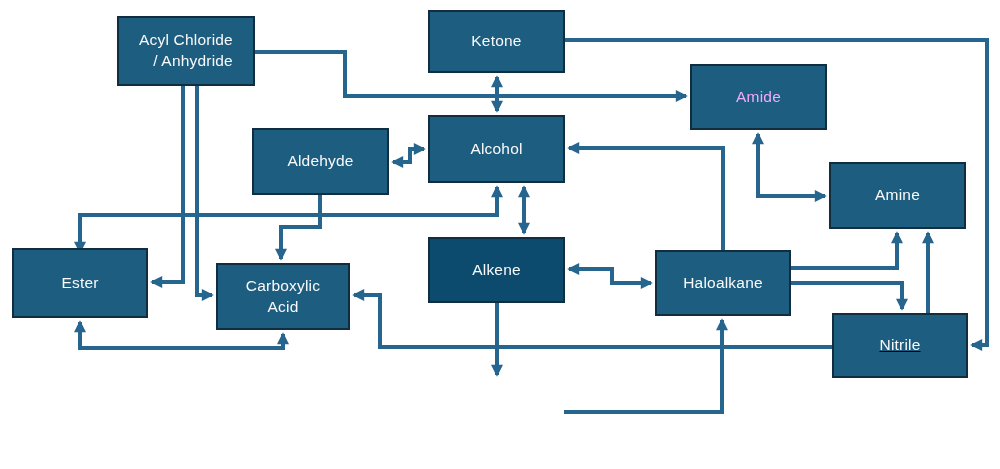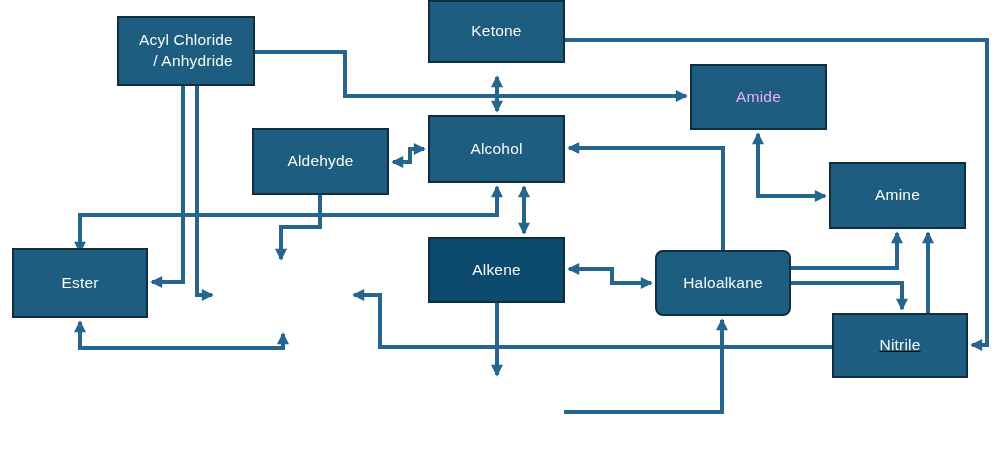--- a/index.html
+++ b/index.html
@@ -73,40 +73,44 @@
       <polyline points="791,268 897,268 897,233" stroke="#26658E" marker-end="url(#ah)"></polyline>
       <polyline points="791,283 902,283 902,309" stroke="#26658E" marker-end="url(#ah)"></polyline>
       <polyline points="928,313 928,233" stroke="#26658E" marker-end="url(#ah)"></polyline>
       <polyline points="564,412 722,412 722,320" stroke="#26658E" marker-end="url(#ah)"></polyline>
       <polyline points="497,303 497,375" stroke="#26658E" marker-end="url(#ah)"></polyline>
     </svg>
 <div class="node" style="left: 117px; top: 16px; width: 138px; height: 70px; background: rgb(29, 93, 128); border-color: rgb(16, 46, 64);">
       <span style="color: rgb(250, 250, 250); text-align: right;">Acyl Chloride
 / Anhydride</span>
     </div>
-    <div class="node" style="left: 428px; top: 0; width: 137px; height: 63px; background: rgb(29, 93, 128); border-color: rgb(16, 46, 64);">
+    <div class="node" style="left: 428px; top: 10px; width: 137px; height: 63px; background: rgb(29, 93, 128); border-color: rgb(16, 46, 64);">
       <span style="color: rgb(250, 250, 250);">Ketone</span>
     </div>
     <div class="node" style="left: 690px; top: 64px; width: 137px; height: 66px; background: rgb(29, 93, 128); border-color: rgb(16, 46, 64);">
       <span style="color: #f0abfc;">Amide</span>
     </div>
     <div class="node" style="left: 252px; top: 128px; width: 137px; height: 67px; background: rgb(29, 93, 128); border-color: rgb(16, 46, 64);">
       <span style="color: rgb(250, 250, 250);">Aldehyde</span>
     </div>
     <div class="node" style="left: 428px; top: 115px; width: 137px; height: 68px; background: rgb(29, 93, 128); border-color: rgb(16, 46, 64);">
       <span style="color: rgb(250, 250, 250);">Alcohol</span>
     </div>
     <div class="node" style="left: 829px; top: 162px; width: 137px; height: 67px; background: rgb(29, 93, 128); border-color: rgb(16, 46, 64);">
       <span style="color: rgb(250, 250, 250);">Amine</span>
     </div>
     <div class="node" style="left: 12px; top: 248px; width: 136px; height: 70px; background: rgb(29, 93, 128); border-color: rgb(16, 46, 64);">
       <span style="color: rgb(250, 250, 250);">Ester</span>
     </div>
+    <div class="node" style="left: 216px; top: 263px; width: 134px; height: 67px; background: rgb(29, 93, 128); border-color: rgb(16, 46, 64);">
+      <span style="color: rgb(250, 250, 250);">Carboxylic
+Acid</span>
+    </div>
     <div class="node" style="left: 428px; top: 237px; width: 137px; height: 66px; background: #0c4a6e; border-color: rgb(16, 46, 64);">
       <span style="color: rgb(250, 250, 250);">Alkene</span>
     </div>
-    <div class="node" style="left: 655px; top: 250px; width: 136px; height: 66px; background: rgb(29, 93, 128); border-color: rgb(16, 46, 64); border-radius: 8px;">
+    <div class="node" style="left: 655px; top: 250px; width: 136px; height: 66px; background: rgb(29, 93, 128); border-color: rgb(16, 46, 64);">
       <span style="color: rgb(250, 250, 250);">Haloalkane</span>
     </div>
     <div class="node" style="left: 832px; top: 313px; width: 136px; height: 65px; background: rgb(29, 93, 128); border-color: rgb(16, 46, 64); text-decoration: underline;">
       <span style="color: rgb(250, 250, 250);">Nitrile</span>
     </div>
   </div>
 
 </body></html>

